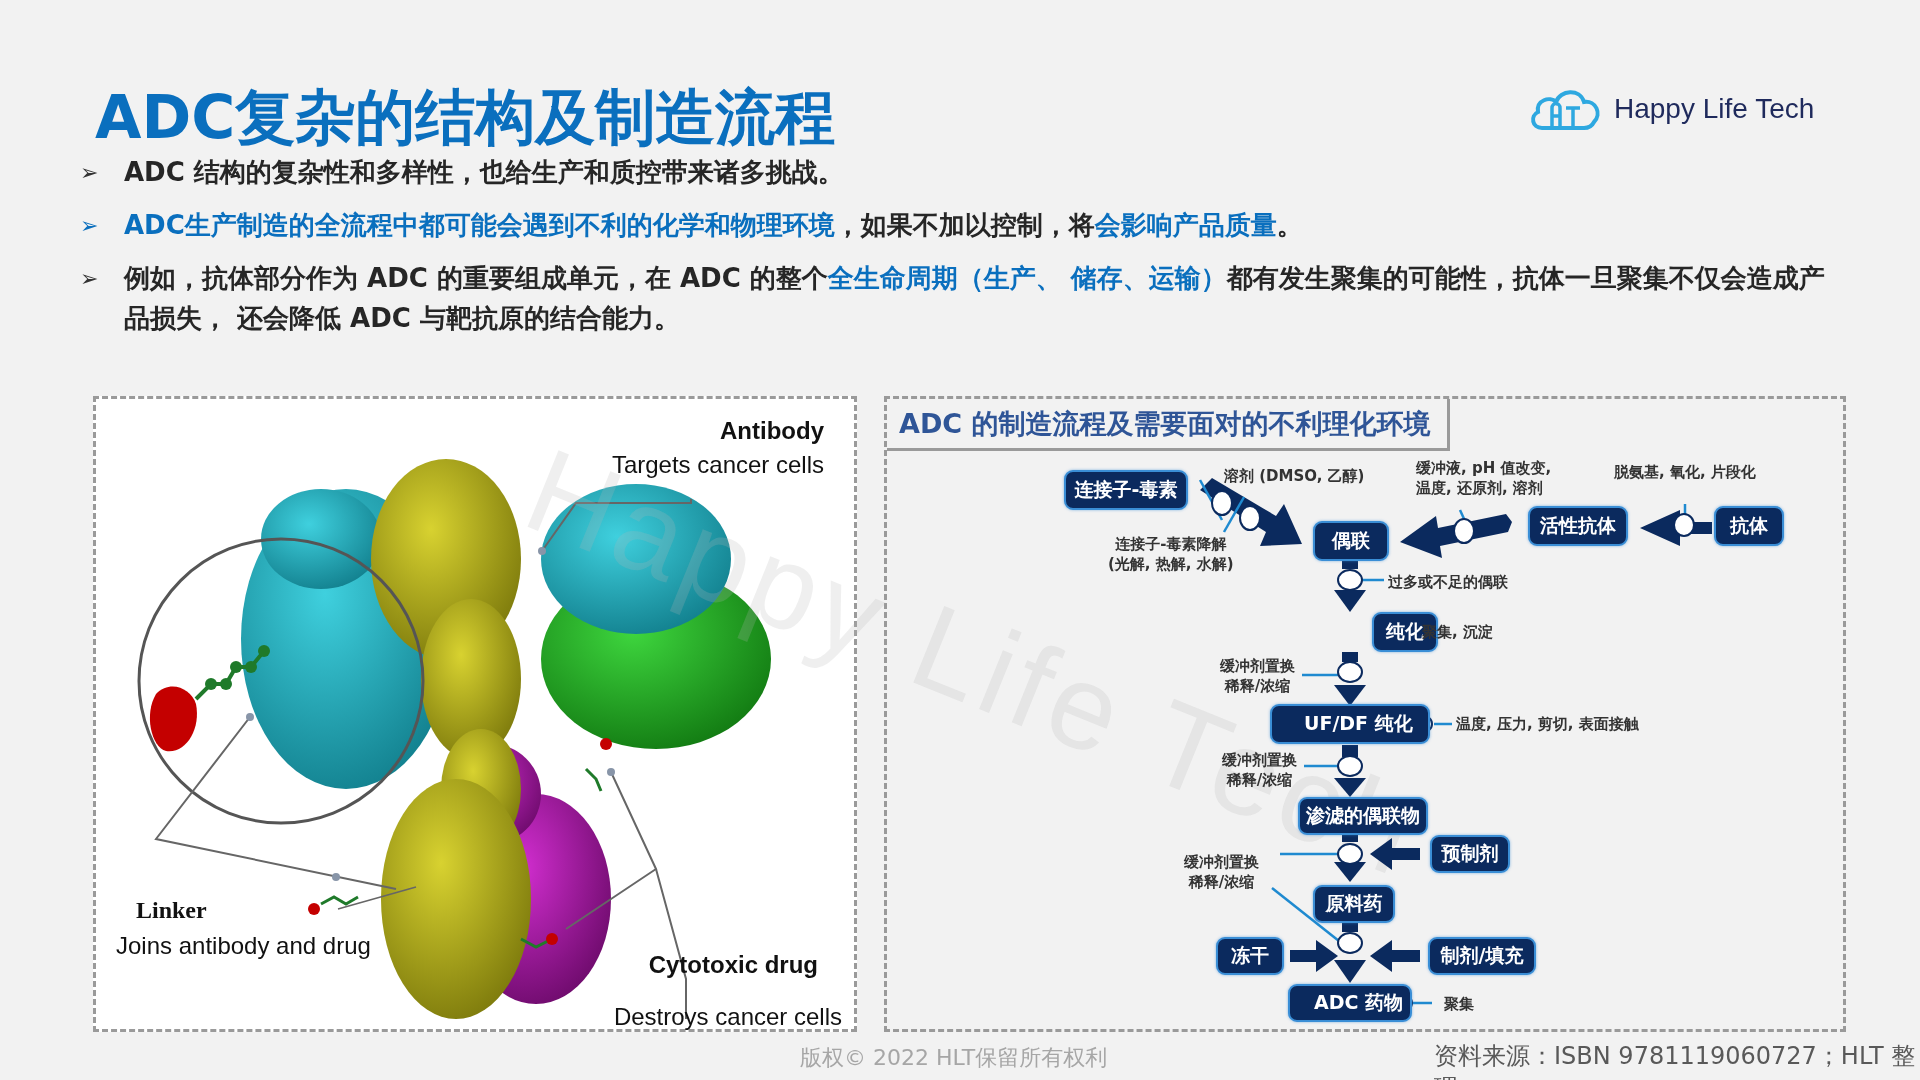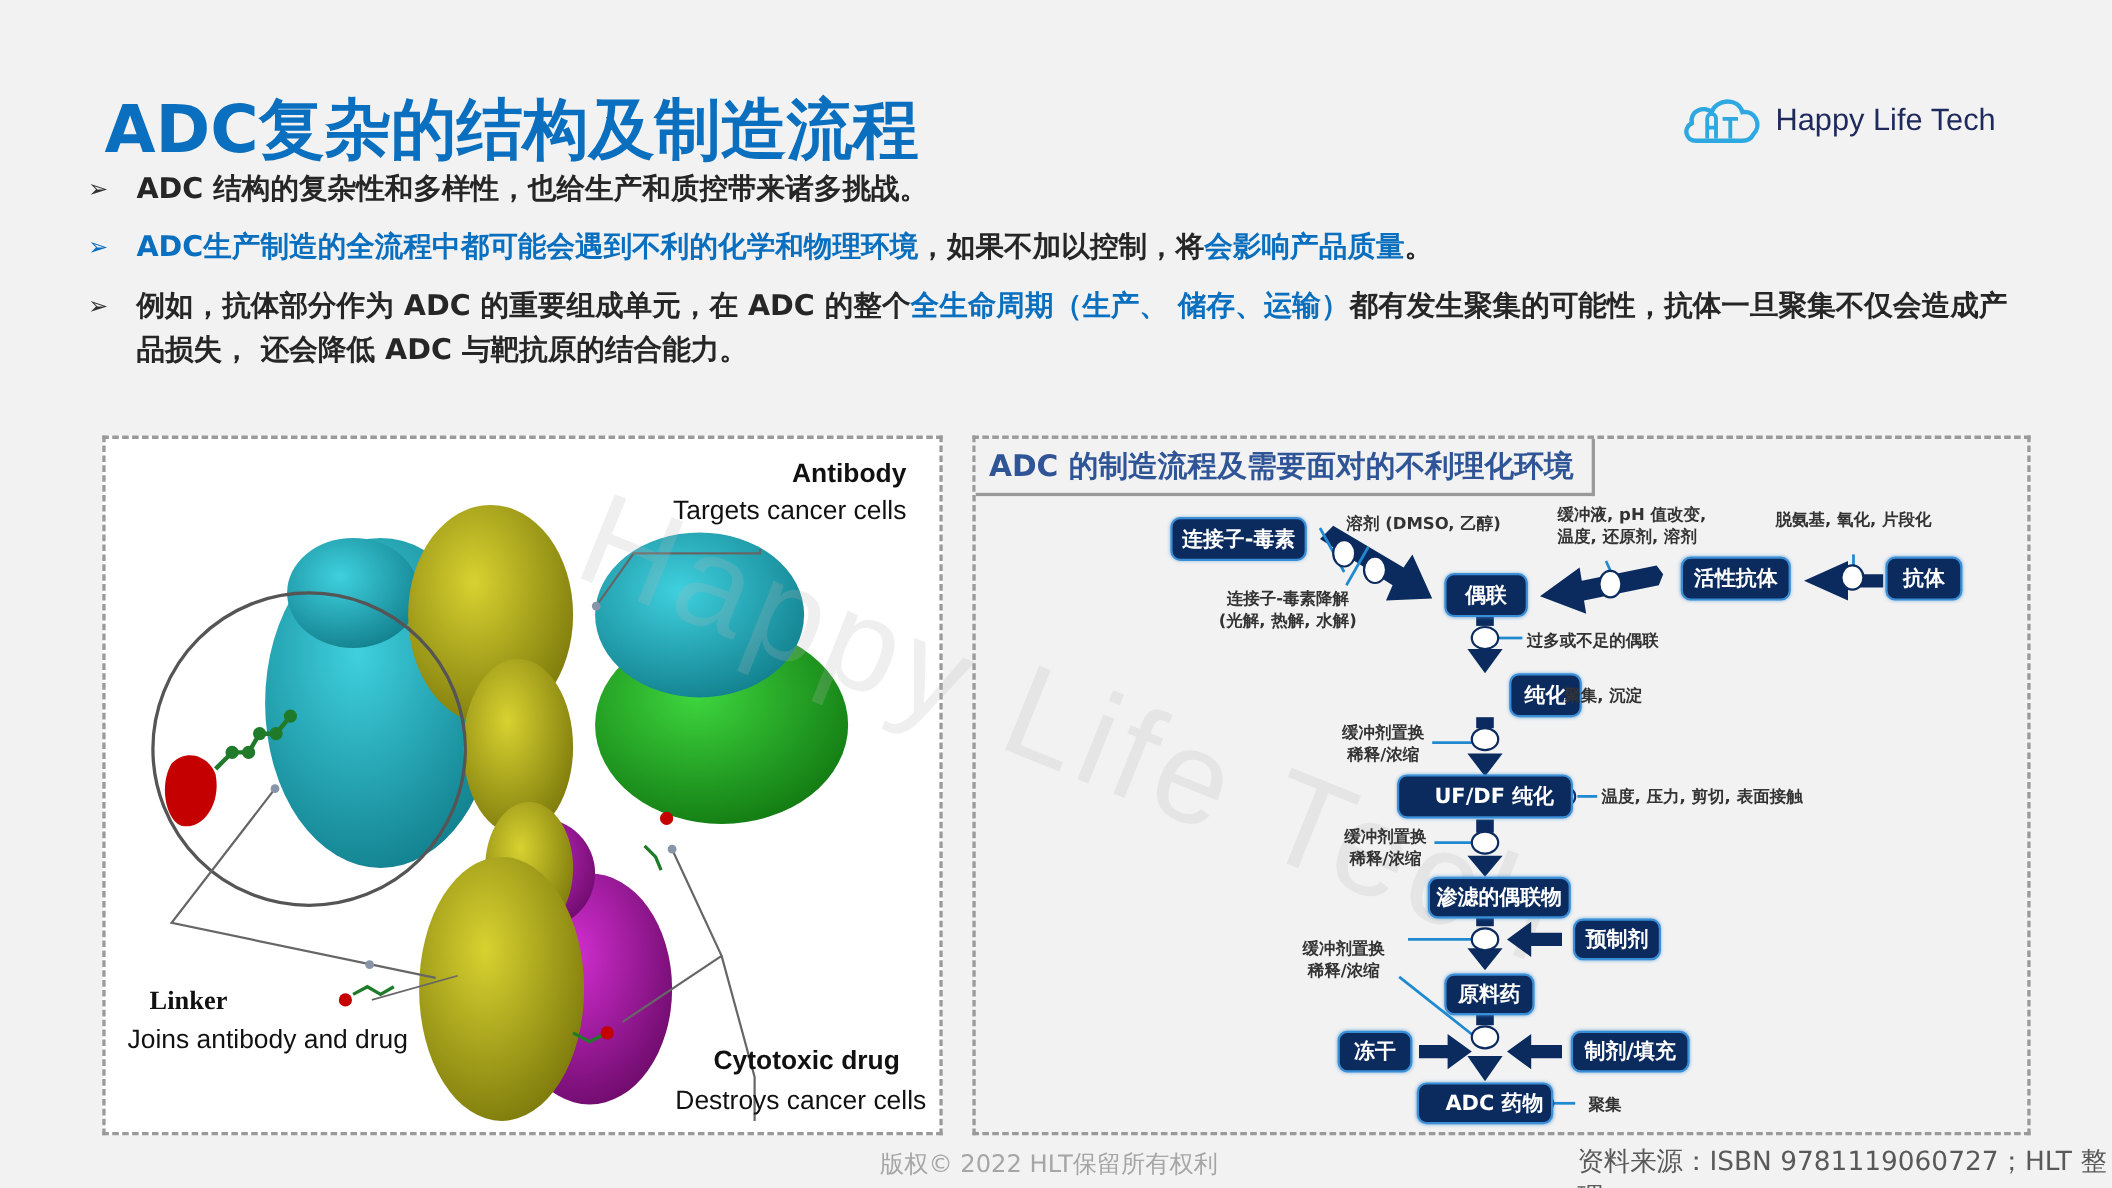--- a/index.html
+++ b/index.html
@@ -183,21 +183,21 @@
   <div class="mol-label" style="right:30px; top:18px; text-align:right;">
     <div class="h">Antibody</div>
     <div class="s" style="margin-top:6px;">Targets cancer cells</div>
   </div>
   <div class="mol-label" style="left:20px; top:498px;">
     <div class="h" style="margin-left:20px;font-family:Liberation Serif, serif;">Linker</div>
     <div class="s" style="margin-top:8px;">Joins antibody and drug</div>
   </div>
   <div class="mol-label" style="right:12px; top:552px; text-align:right;">
     <div class="h" style="margin-right:24px;">Cytotoxic drug</div>
-    <div class="s" style="margin-top:8px;">Destroys cancer cells</div>
+    <div class="s" style="margin-top:24px;">Destroys cancer cells</div>
   </div>
 </div>
 
 <div class="panel panel-right">
   <div class="panel-tab">ADC 的制造流程及需要面对的不利理化环境</div>
 </div>
 
 <svg class="flow" width="1920" height="1080" viewBox="0 0 1920 1080">
   <g fill="#0b2a5e" stroke="none">
 

